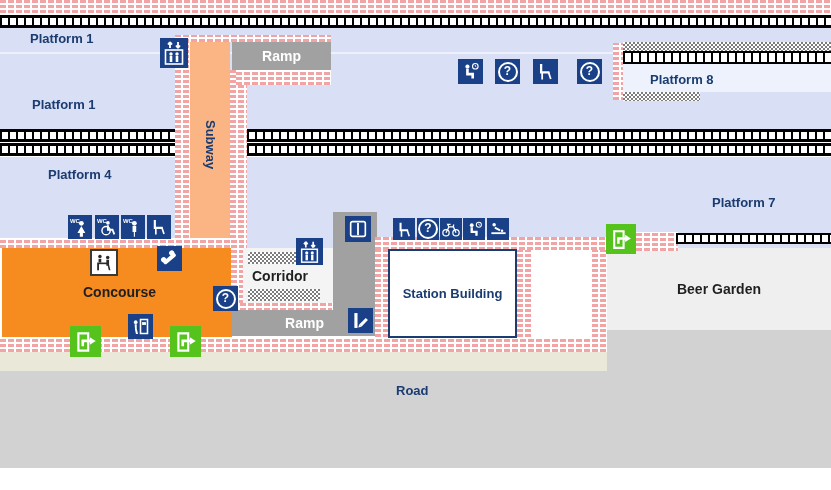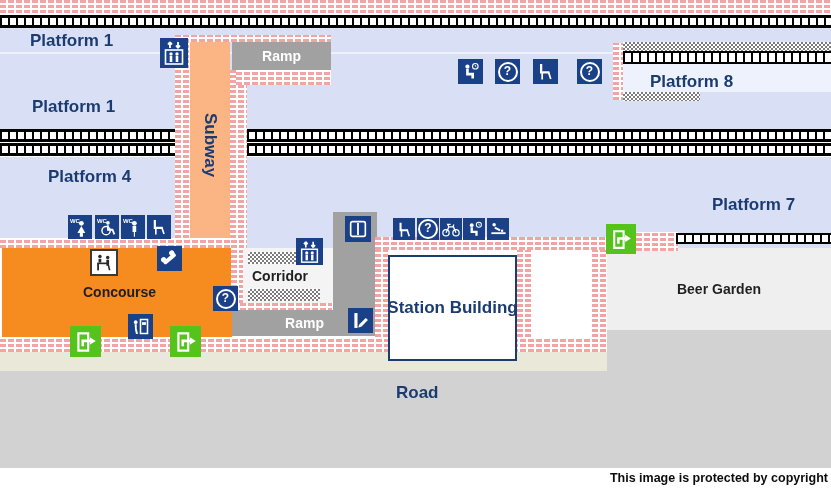--- a/index.html
+++ b/index.html
@@ -10,21 +10,21 @@
   .brick{background-color:#fff;
     background-image:
       repeating-linear-gradient(90deg, rgba(255,255,255,0) 0 6px, #fff 6px 8px),
       repeating-linear-gradient(0deg, var(--brick) 0 3px, #fff 3px 5px);}
   .track{background-color:#fff;
     background-image:repeating-linear-gradient(90deg,#000 0 2px, rgba(0,0,0,0) 2px 8px);
     border-top:3px solid #000;border-bottom:3px solid #000;box-sizing:border-box;}
   .track.thin{border-top:2px solid #000;border-bottom:2px solid #000;}
   .check{background:repeating-conic-gradient(#7d7d7d 0% 25%, #fff 0% 50%);background-size:4px 4px;}
   .gray{background:var(--ramp);}
-  .lbl{font-weight:bold;font-size:17px;color:var(--navy);white-space:nowrap;}
+  .lbl{font-weight:bold;font-size:13px;color:var(--navy);white-space:nowrap;}
   .lbl.big{font-size:14px;}
   .lbl.dark{color:#1f1f1f;}
   .lbl.white{color:#fff;}
   .cen{display:flex;align-items:center;justify-content:center;text-align:center;}
   .ic{background:var(--iconblue);display:flex;align-items:center;justify-content:center;z-index:5;}
   .ic svg{display:block;}
   .ic-help span{width:16px;height:16px;border:2px solid #fff;border-radius:50%;
     font-weight:bold;font-size:12px;line-height:15px;text-align:center;color:#fff;}
   .exit{background:var(--green);display:flex;align-items:center;justify-content:center;z-index:6;}
   .office{background:#fff;border:2px solid #3a3a3a;box-sizing:border-box;
@@ -87,21 +87,21 @@
   <div class="abs lbl big dark" style="left:252px;top:268px">Corridor</div>
   <div class="abs check" style="left:248px;top:289px;width:72px;height:12px"></div>
   <div class="abs brick" style="left:232px;top:303px;width:100px;height:8px"></div>
 
   <div class="abs gray cen" style="left:232px;top:310px;width:145px;height:26px">
     <span class="lbl big white">Ramp</span>
   </div>
 
   <div class="abs brick" style="left:375px;top:237px;width:232px;height:13px"></div>
   <div class="abs brick" style="left:375px;top:250px;width:13px;height:87px"></div>
-  <div class="abs building cen" style="left:388px;top:255px;width:129px;height:106px">
+  <div class="abs building cen" style="left:388px;top:249px;width:129px;height:89px">
     <span class="lbl">Station Building</span>
   </div>
   <div class="abs brick" style="left:517px;top:250px;width:14px;height:87px"></div>
   <div class="abs brick" style="left:592px;top:250px;width:15px;height:87px"></div>
 
   <div class="abs cen" style="left:607px;top:248px;width:224px;height:82px;background:var(--beer)">
     <span class="lbl big dark">Beer Garden</span>
   </div>
   <div class="abs brick" style="left:636px;top:232px;width:42px;height:19px"></div>
   <div class="abs track thin" style="left:676px;top:233px;width:155px;height:11px"></div>
@@ -284,15 +284,14 @@
   </div>
 
   <div class="abs ic" style="left:348px;top:308px;width:25px;height:25px">
     <svg width="21" height="21" viewBox="0 0 24 24" fill="#fff">
       <rect x="5" y="3.5" width="3.6" height="17"></rect>
       <path d="M10.5 16.5l7.5-7.5 2.5 2.5-7.5 7.5z"></path>
       <path d="M10.5 16.5l2.5 2.5-3.5 1z"></path>
     </svg>
   </div>
 
-  <div class="abs copyright" style="right:3px;top:471px">This image is protected by copyright</div>
 
 </div>
 
 </body></html>

